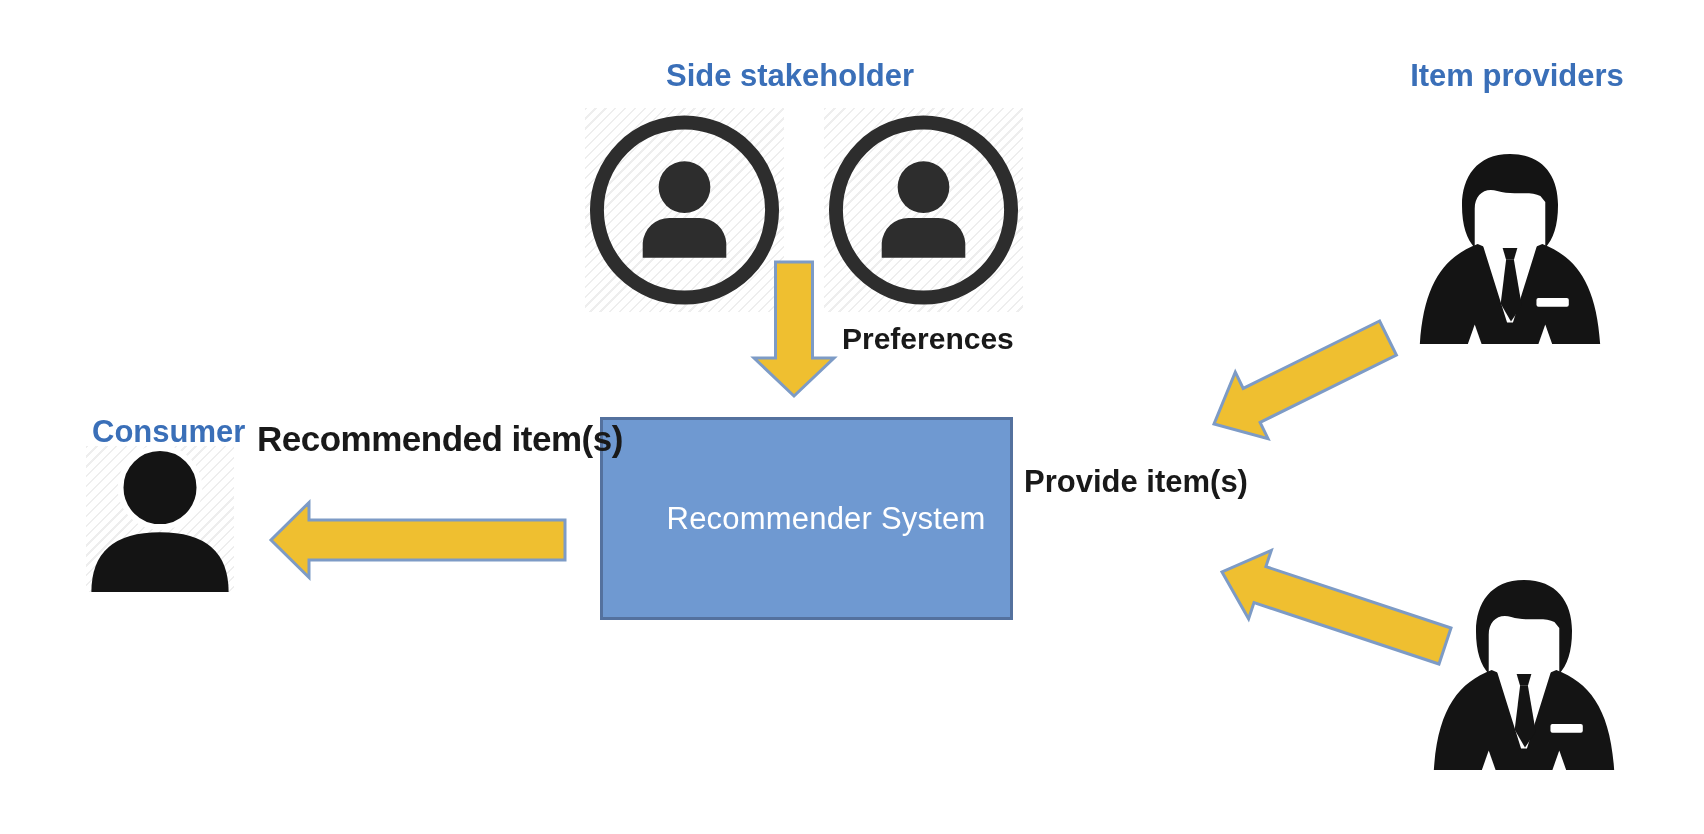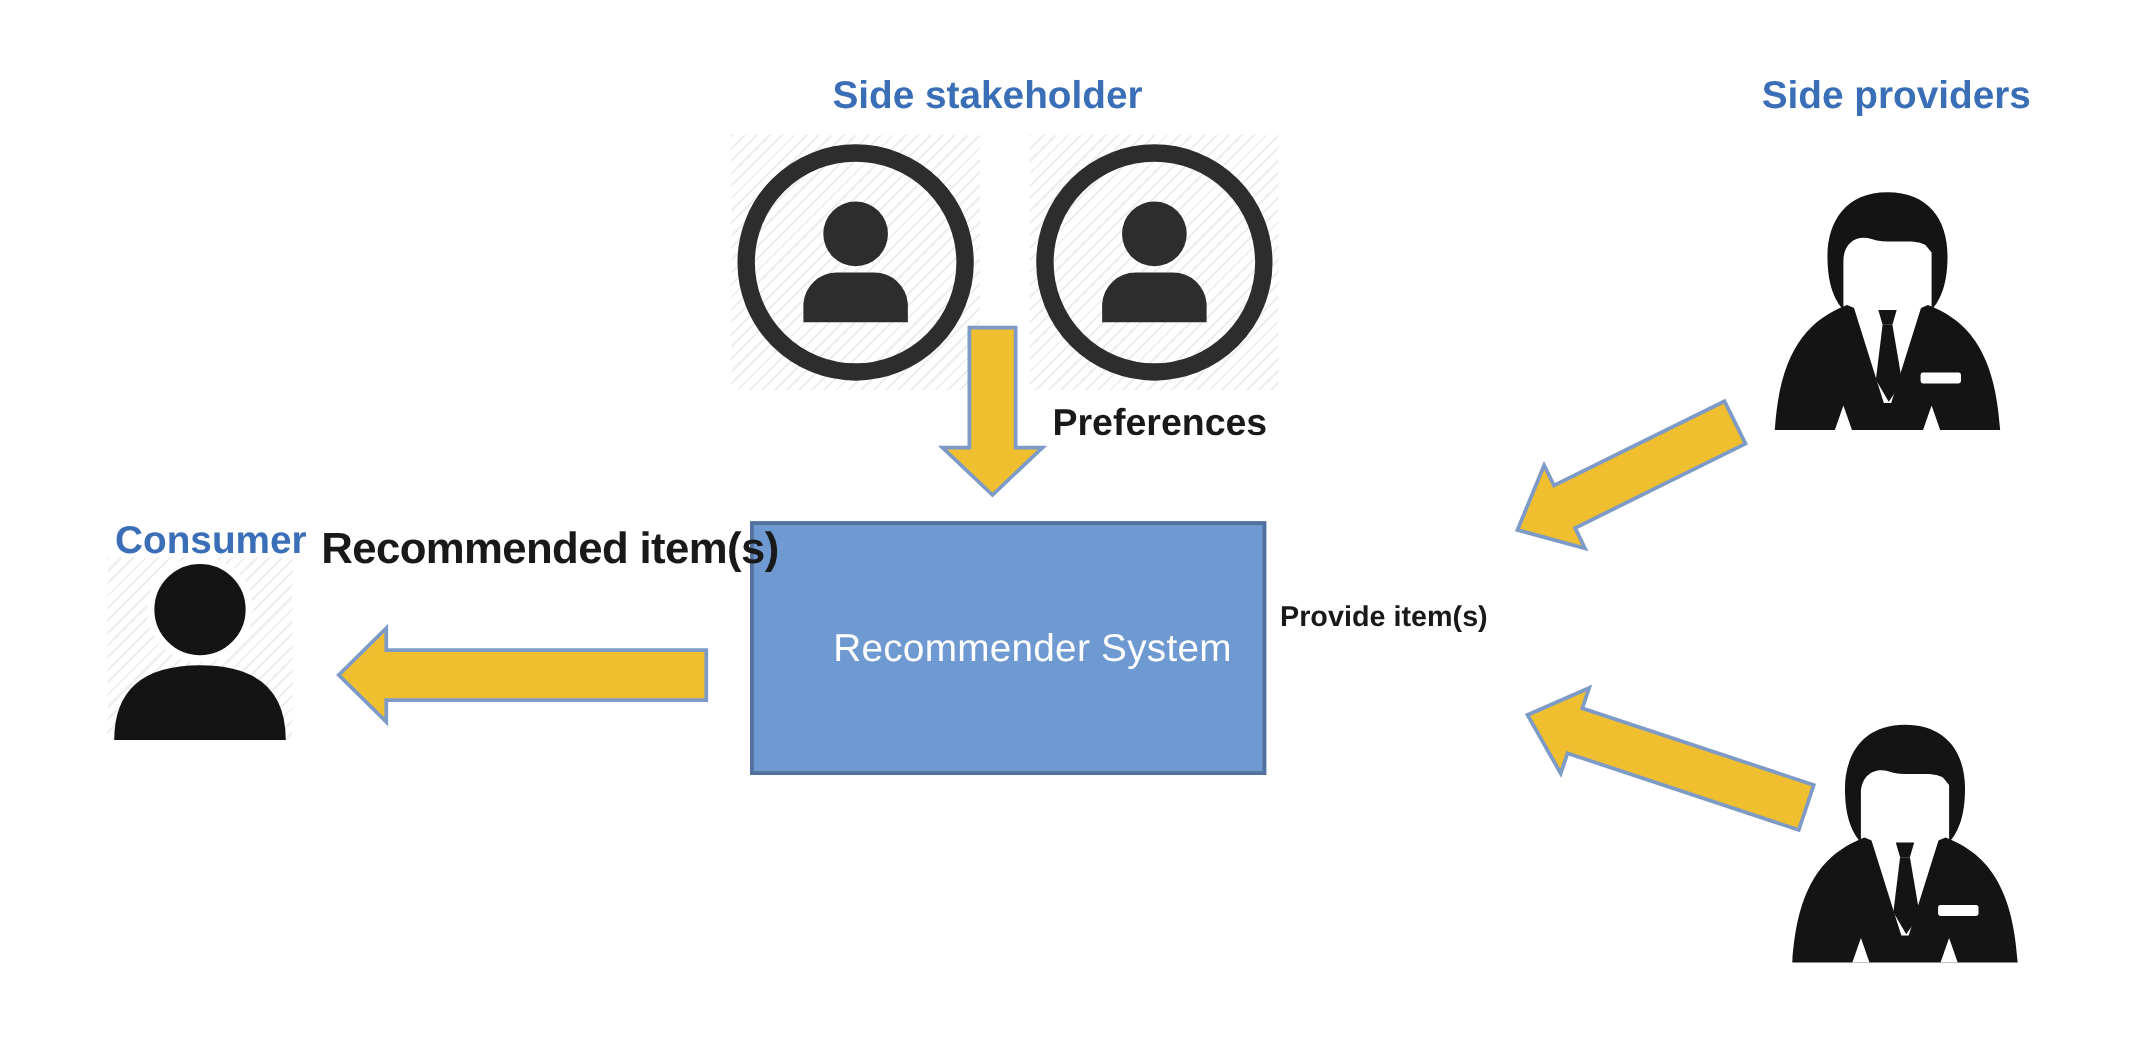--- a/index.html
+++ b/index.html
@@ -40,21 +40,21 @@
   .icon-wrap{z-index:3;}
   .txt{z-index:7;}
 </style>
 </head>
 <body>
 
 <div class="canvas">
 
   <div class="abs entity-label txt" style="left:640px;top:58px;width:300px;text-align:center;">Side stakeholder</div>
 
-  <div class="abs entity-label txt" style="left:1367px;top:58px;width:300px;text-align:center;">Side providers</div>
+  <div class="abs entity-label txt" style="left:1367px;top:58px;width:300px;text-align:center;">Item providers</div>
 
   <div class="abs entity-label txt" style="left:92px;top:390px;margin-top:24px;">Consumer</div>
 
   <div class="abs hatch icon-wrap" style="left:585px;top:108px;width:199px;height:204px;">
     <svg viewBox="0 0 100 100" width="199" height="204">
       <circle cx="50" cy="50" r="44" fill="none" style="stroke:var(--circle-icon-color)" stroke-width="7"></circle>
       <circle cx="50" cy="38.5" r="13" style="fill:var(--circle-icon-color)"></circle>
       <path d="M29 74 V66.5 a13.5 13.5 0 0 1 13.5 -12.5 h15 a13.5 13.5 0 0 1 13.5 12.5 V74 Z" style="fill:var(--circle-icon-color)"></path>
     </svg>
   </div>
@@ -106,17 +106,17 @@
 
   <svg class="abs arrow-layer" width="1704" height="834" viewBox="0 0 1704 834">
     <polygon id="arrow-preferences" style="fill:var(--arrow-fill);stroke:var(--arrow-stroke);stroke-width:3;stroke-linejoin:miter;" points="775.5,262.0 775.5,358.0 754.0,358.0 794.0,396.0 834.0,358.0 812.5,358.0 812.5,262.0"></polygon>
     <polygon id="arrow-recommended" style="fill:var(--arrow-fill);stroke:var(--arrow-stroke);stroke-width:3;stroke-linejoin:miter;" points="565.0,520.0 309.0,520.0 309.0,502.5 271.0,540.0 309.0,577.5 309.0,560.0 565.0,560.0"></polygon>
     <polygon id="arrow-provider-top" style="fill:var(--arrow-fill);stroke:var(--arrow-stroke);stroke-width:3;stroke-linejoin:miter;" points="1379.6,321.0 1243.2,388.4 1235.3,372.2 1214.0,424.0 1268.0,438.6 1260.1,422.4 1396.4,355.0"></polygon>
     <polygon id="arrow-provider-bottom" style="fill:var(--arrow-fill);stroke:var(--arrow-stroke);stroke-width:3;stroke-linejoin:miter;" points="1451.0,628.0 1265.9,566.6 1271.3,550.4 1222.0,572.0 1248.6,618.8 1254.0,602.6 1439.0,664.0"></polygon>
   </svg>
 
   <div class="abs flow-label txt" style="left:842px;top:322px;font-size:30px;text-align:right;">Preferences</div>
 
-  <div class="abs flow-label txt" style="left:1024px;top:480px;font-size:23px;">Provide item(s)</div>
+  <div class="abs flow-label txt" style="left:1024px;top:464px;font-size:31px;">Provide item(s)</div>
 
   <div class="abs flow-label txt" style="left:257px;top:419px;font-size:35px;letter-spacing:-0.5px;">Recommended item(s)</div>
 
 </div>
 
 </body></html>

